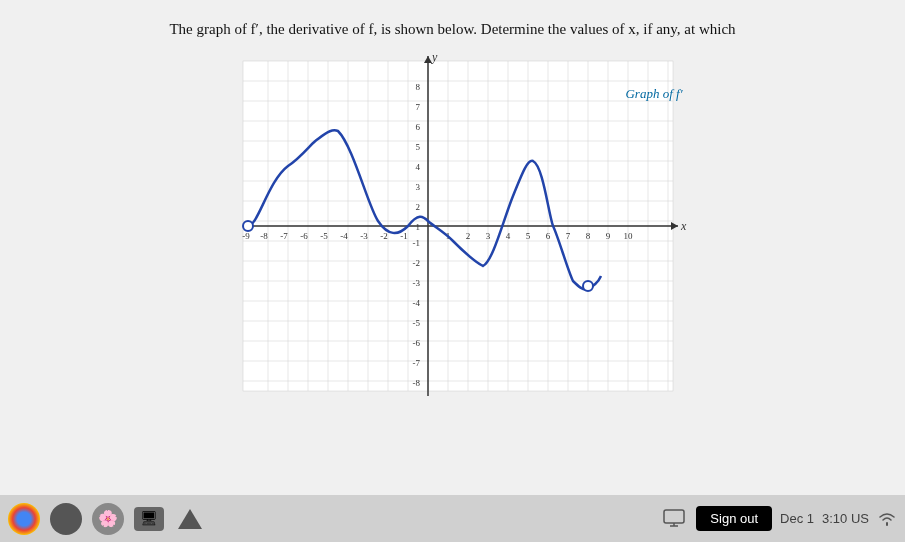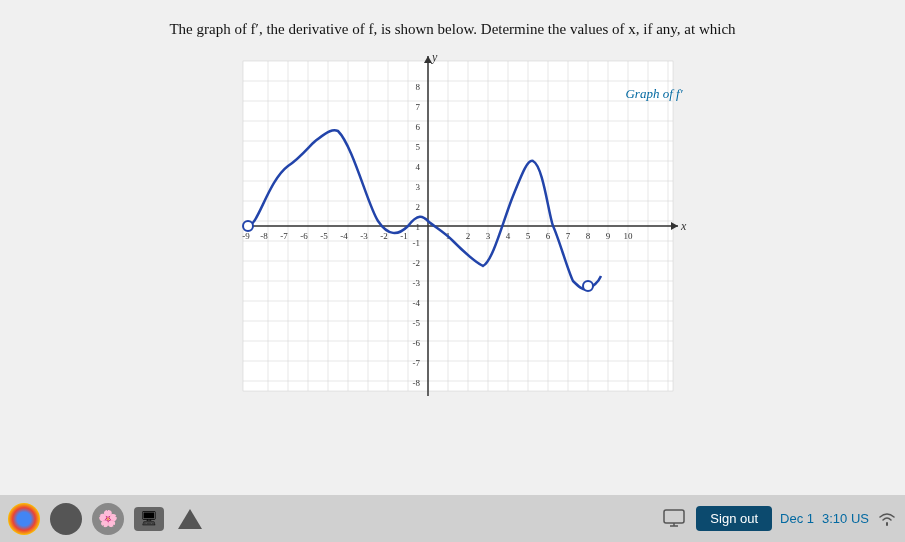--- a/index.html
+++ b/index.html
@@ -84,33 +84,33 @@
       font-size: 18px;
     }
 
     .taskbar-right {
       display: flex;
       align-items: center;
       gap: 8px;
     }
 
     .sign-out-btn {
-      background: #0c4a6e;
+      background: #000000;
       color: white;
       border: none;
       padding: 5px 14px;
       border-radius: 4px;
       font-size: 13px;
       cursor: pointer;
       font-family: Arial, sans-serif;
     }
 
     .taskbar-time {
       font-size: 13px;
-      color: #0369a1;
+      color: #404040;
       font-family: Arial, sans-serif;
     }
 
     .taskbar-monitor-icon {
       width: 28px;
       height: 22px;
       display: flex;
       align-items: center;
       justify-content: center;
       font-size: 18px;

